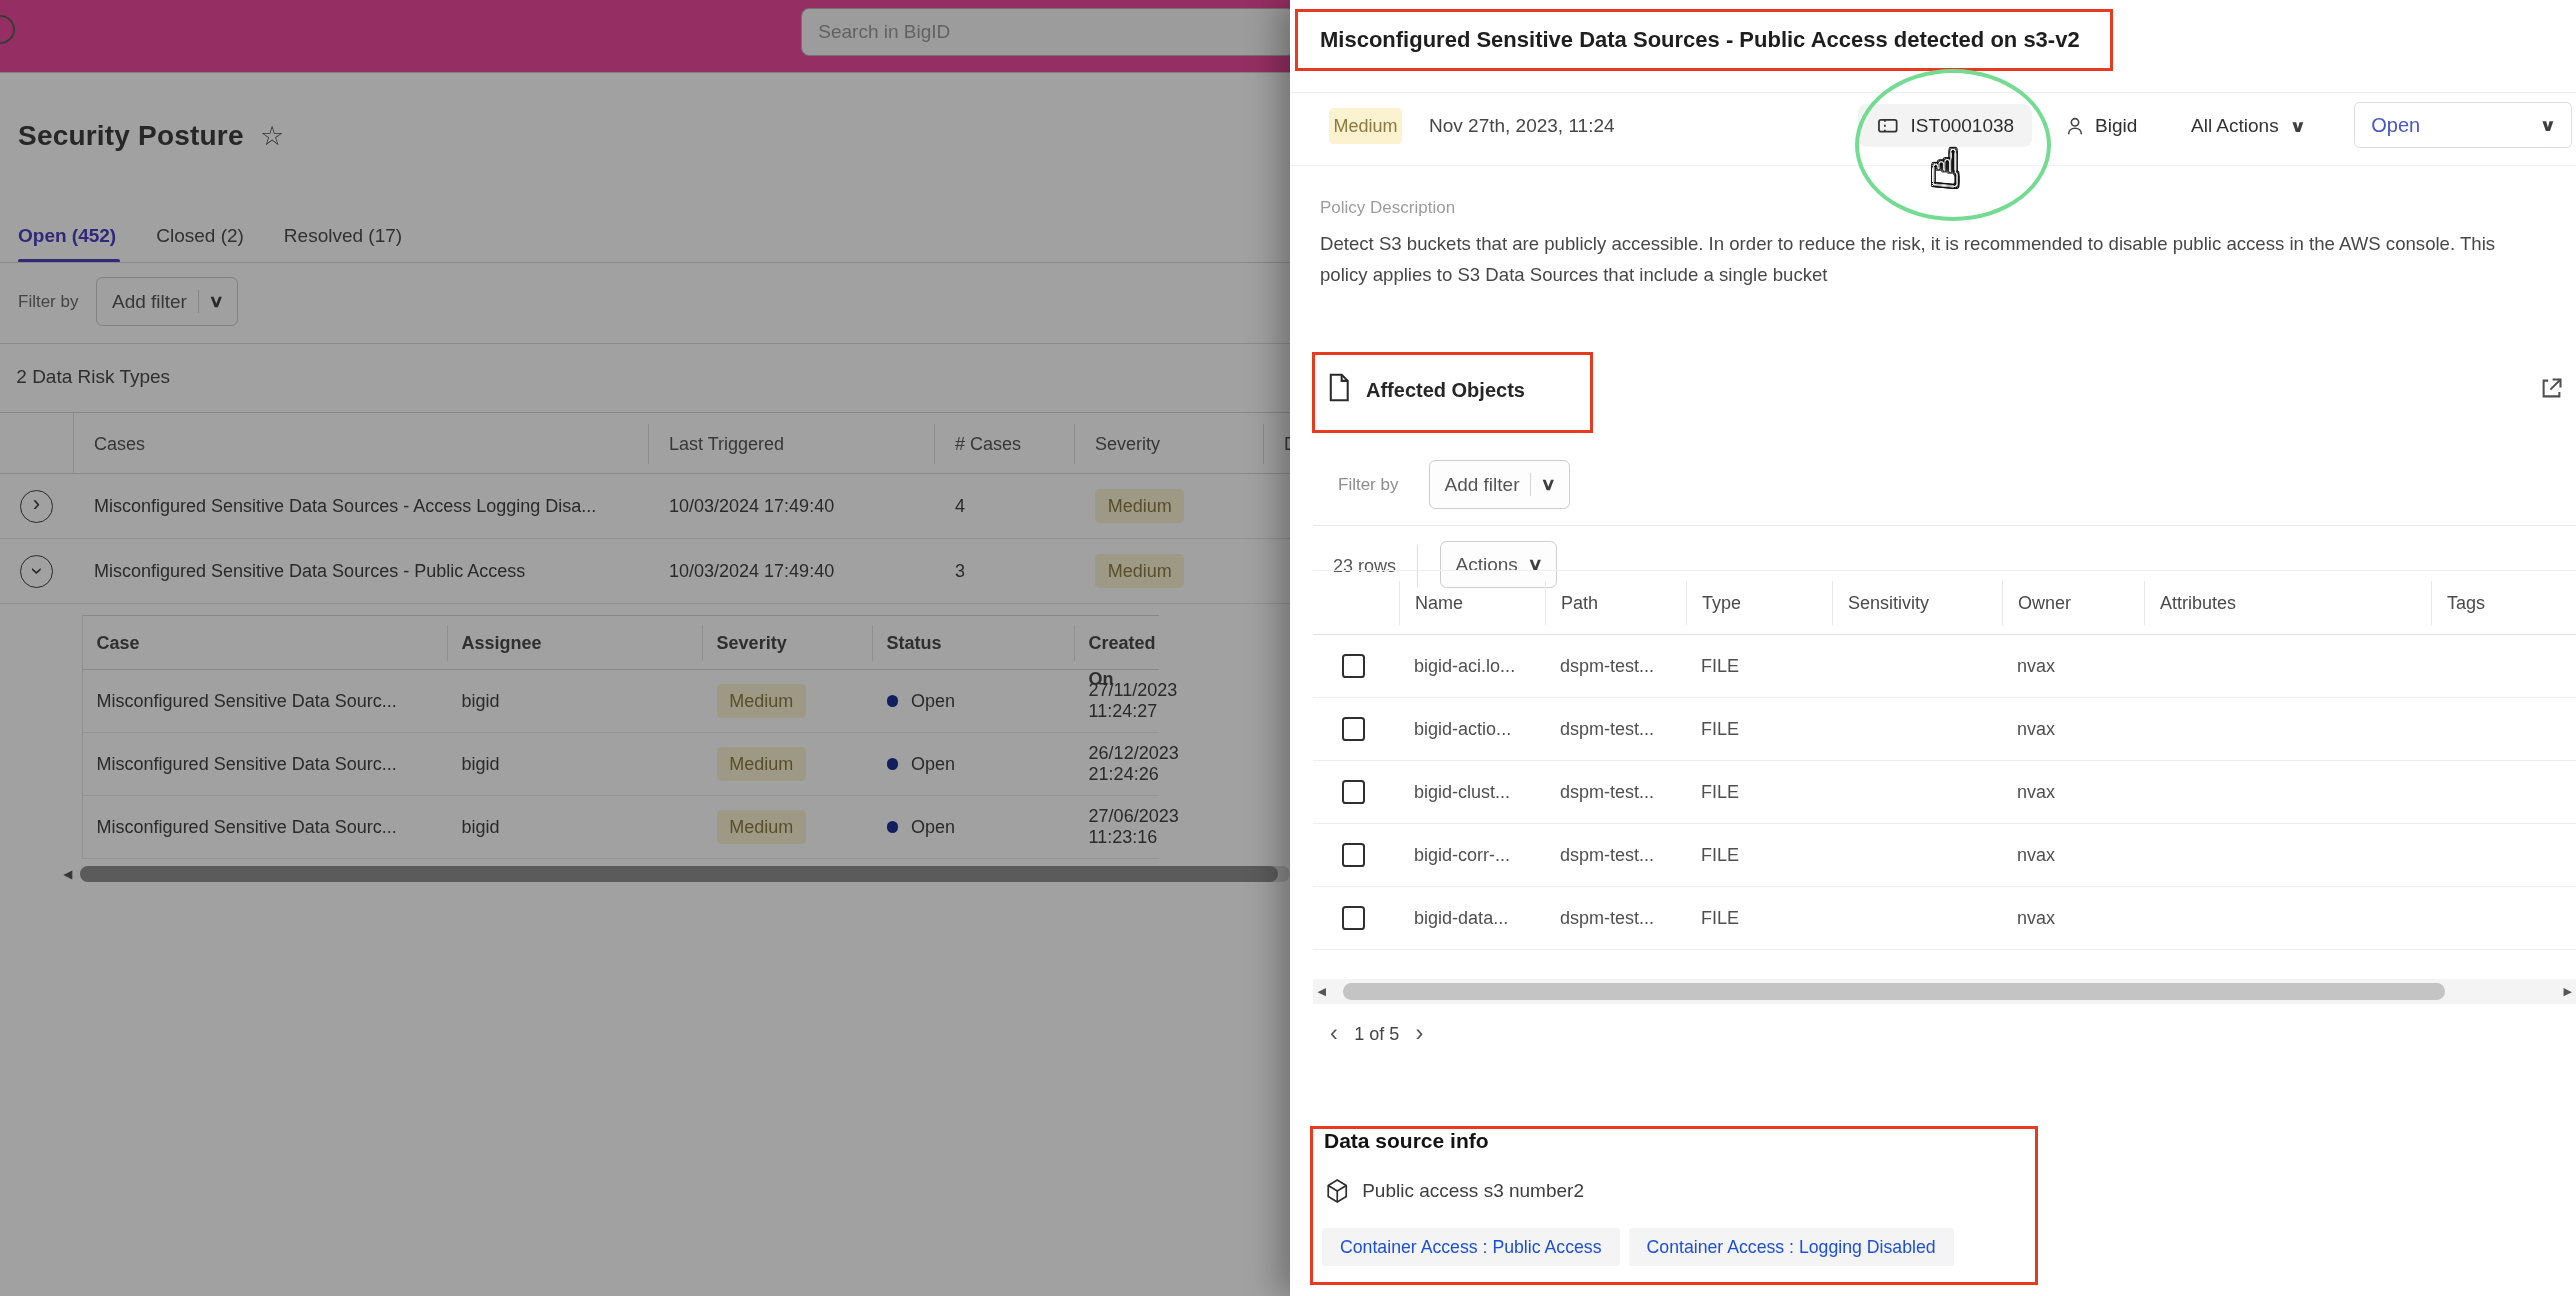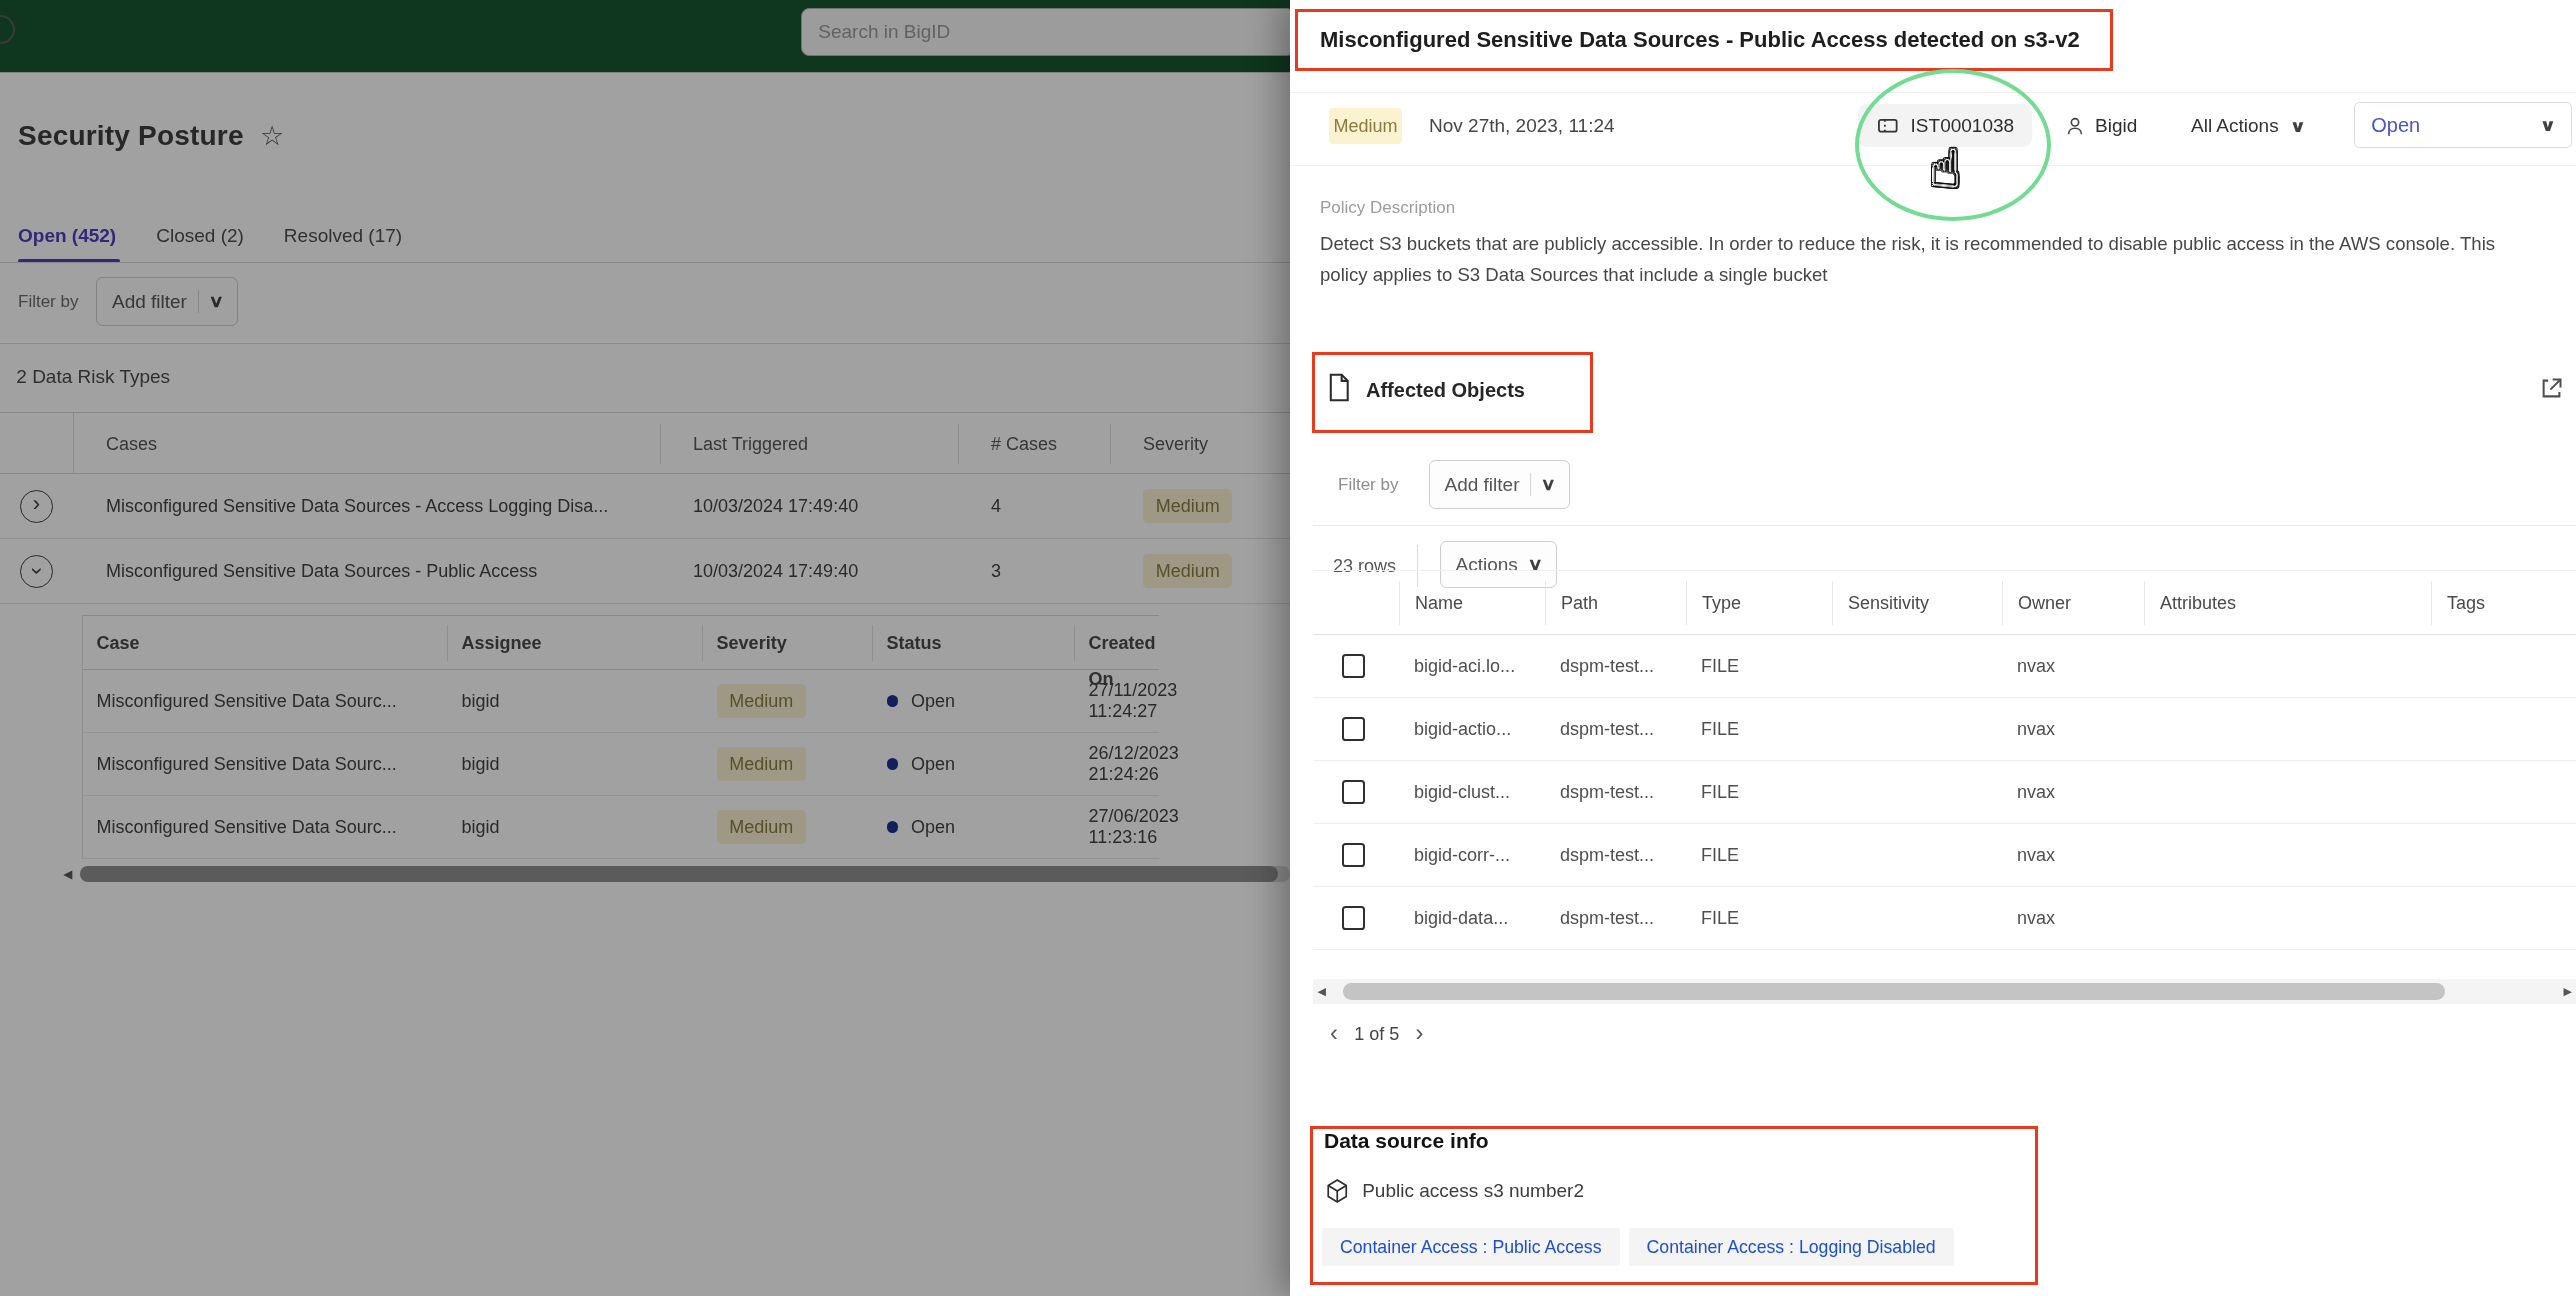--- a/index.html
+++ b/index.html
@@ -5,21 +5,21 @@
   * { margin:0; padding:0; box-sizing:border-box; }
   html,body { width:2576px; height:1296px; }
   body {
     font-family:"Liberation Sans","DejaVu Sans",sans-serif;
     background:#ffffff; position:relative; overflow:hidden;
     color:#3f3f3f;
   }
 
   
   .left-pane { position:absolute; left:0; top:0; width:1290px; height:1296px; background:#fff; }
-  .topbar { position:absolute; left:0; top:0; width:1290px; height:73px; background:#14532d; border-bottom:0.9px solid #cfcfcf; }
+  .topbar { position:absolute; left:0; top:0; width:1290px; height:73px; background:#ec4899; border-bottom:0.9px solid #cfcfcf; }
   .logo-partial { position:absolute; left:-14.5px; top:14.5px; width:29px; height:29px; border:2.7px solid #5a5a5a; border-radius:50%; background:transparent; }
   .search-input {
     position:absolute; left:801px; top:8.2px; width:494px; height:48px;
     border:1.8px solid #b3b3b3; border-radius:8.2px; background:#f7f7f7;
     font-size:19px; padding:0 16.3px; color:#444; outline:none;
     font-family:"Liberation Sans","DejaVu Sans",sans-serif;
   }
   .search-input::placeholder { color:#9a9a9a; }
 
   .page-title-row { position:absolute; left:18px; top:120px; display:flex; align-items:center; gap:16.3px; }
@@ -38,21 +38,21 @@
     display:flex; align-items:center; gap:11px; border:0.9px solid #cdcdcd; border-radius:6.3px;
     background:#fdfdfd; padding:0 14.5px; height:49px; font-size:19px; color:#555; cursor:pointer;
   }
   .btn-dd .vline { width:0.9px; height:23.6px; background:#d4d4d4; }
   .chev { font-size:17px; color:#3f3f3f; font-weight:700; transform:scaleX(1.25); display:inline-block; }
   .filter-divider { position:absolute; left:0; top:343px; width:1290px; height:0.9px; background:#dedede; }
 
   .risk-count { position:absolute; left:16.3px; top:366px; font-size:19px; color:#484848; }
 
   .outer-table { position:absolute; left:0; top:412px; width:1290px; border-top:0.9px solid #d6d6d6; }
-  .outer-grid { display:grid; grid-template-columns:74px 575px 286px 140px 189px 1fr; align-items:center;gap:12px; }
+  .outer-grid { display:grid; grid-template-columns:74px 575px 286px 140px 189px 1fr; align-items:center; }
   .outer-head { height:61px; border-bottom:0.9px solid #d9d9d9; }
   .outer-head .hcell { font-size:18px; color:#555; padding-left:20px; height:40px; line-height:40px; border-right:0.9px solid #dedede; }
   .outer-head .hcell.first { border-right:0.9px solid #dedede; height:61px; }
   .outer-head .hcell.last { border-right:none; }
   .outer-row { height:65px; border-bottom:0.9px solid #e4e4e4; font-size:18px; color:#3f3f3f; }
   .outer-row > div { padding-left:20px; }
   .expand-circle {
     width:33px; height:33px; border:1.8px solid #3d3d3d; border-radius:50%;
     display:flex; align-items:center; justify-content:center; margin-left:20px; padding-left:0 !important;
     cursor:pointer; color:#3d3d3d; font-size:22px; line-height:1;

